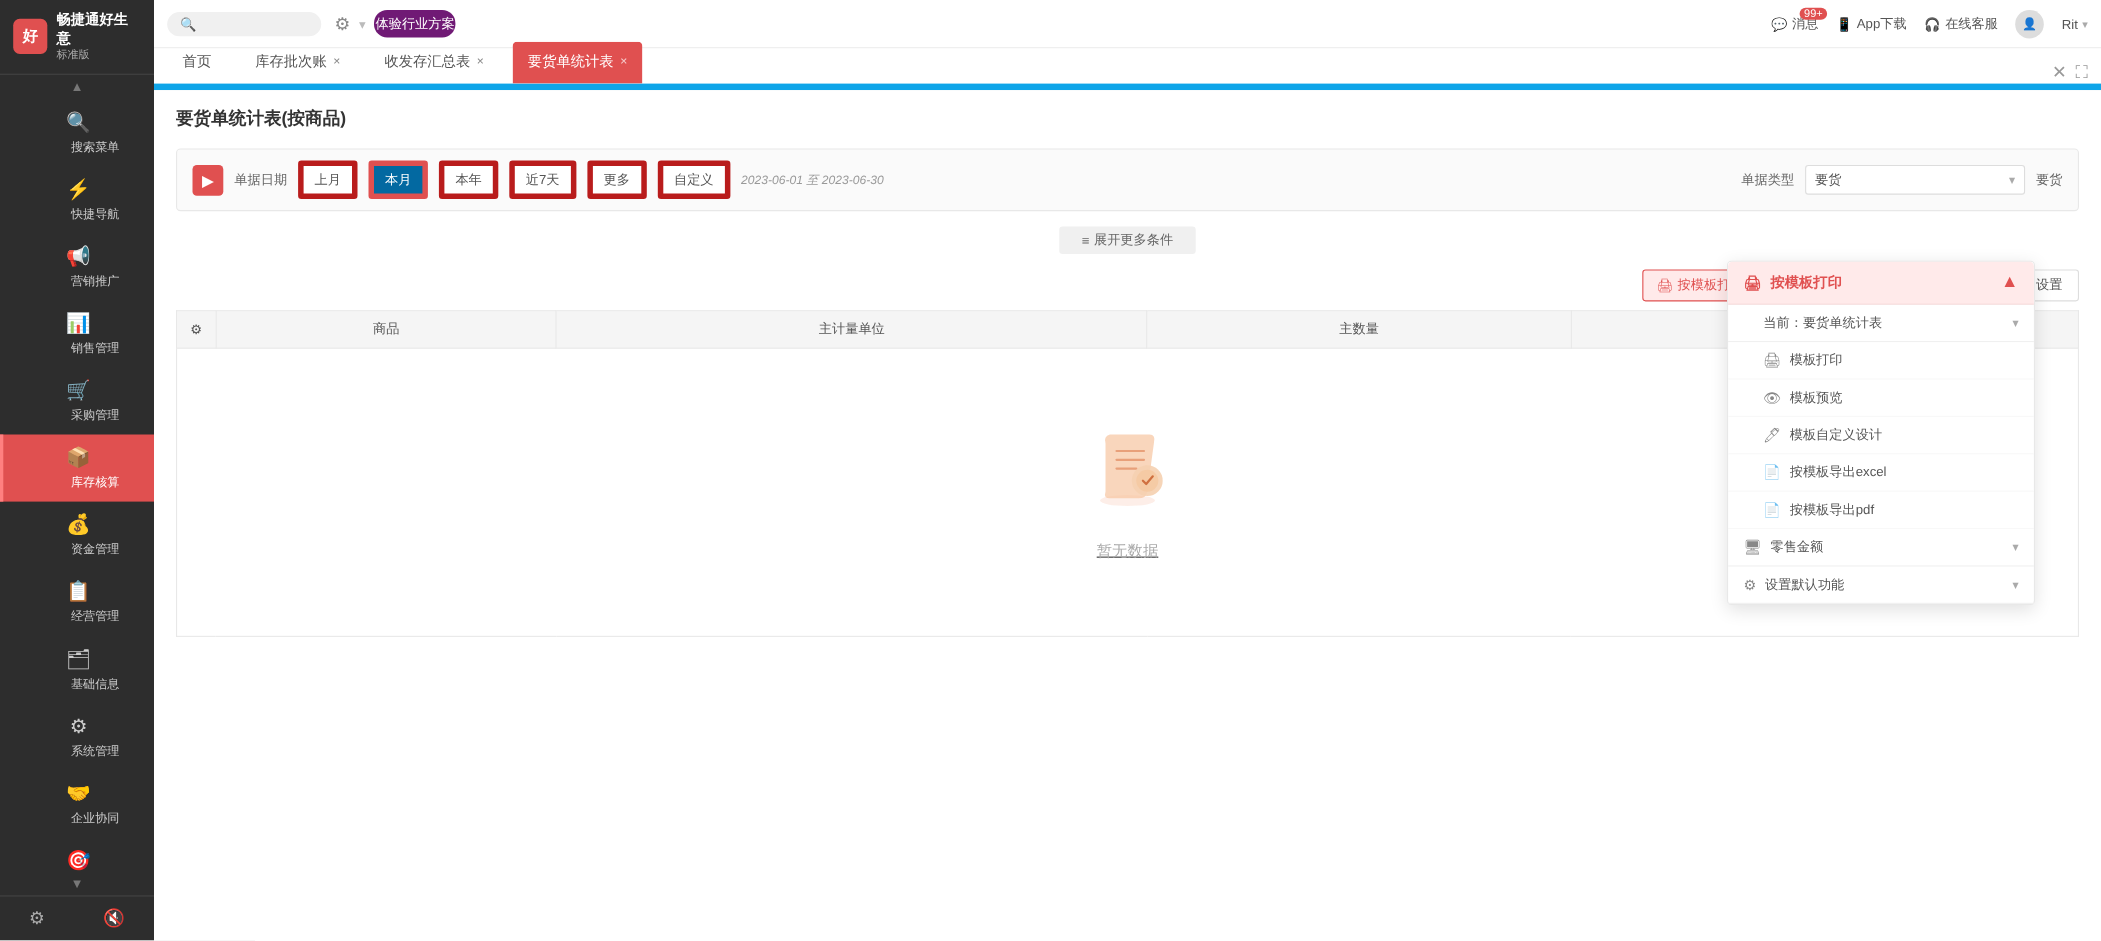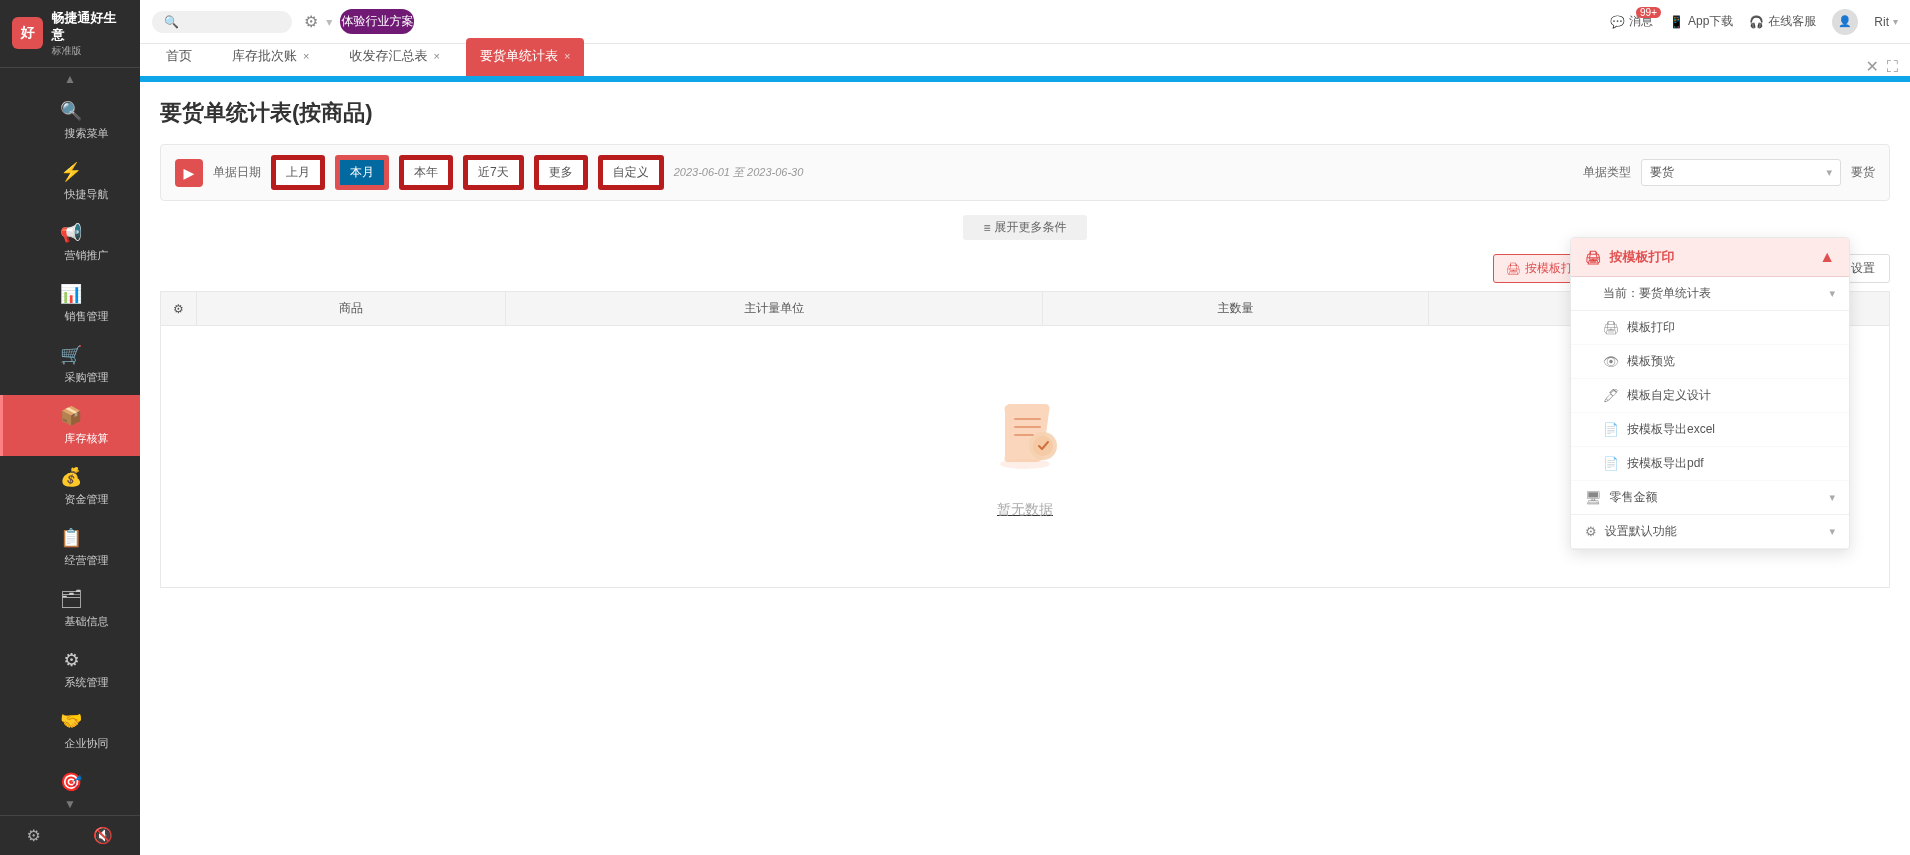--- a/index.html
+++ b/index.html
@@ -223,21 +223,21 @@
     }
 
     .page-content {
       background: #fff;
       margin: 0;
       padding: 16px 20px;
       min-height: 100%;
     }
 
     .page-title {
-      font-size: 22px;
+      font-size: 16px;
       font-weight: bold;
       color: #333;
       margin-bottom: 16px;
     }
 
     
     .filter-row {
       display: flex;
       align-items: center;
       gap: 10px;

